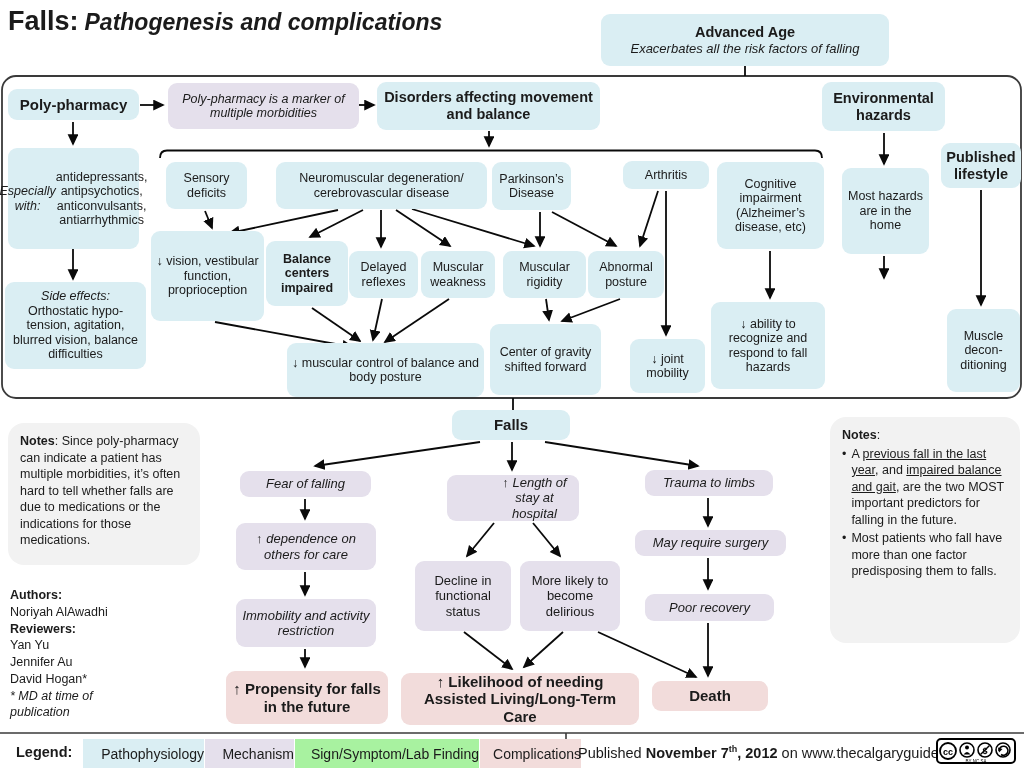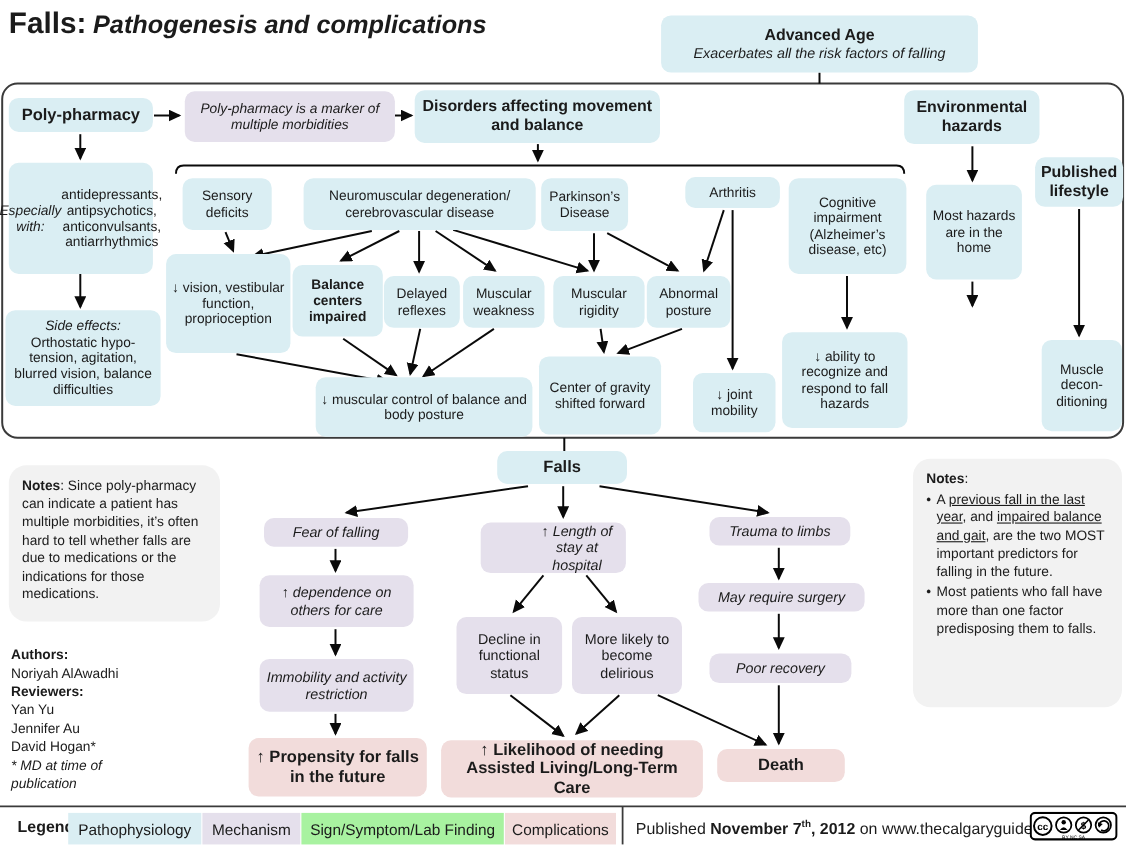--- a/index.html
+++ b/index.html
@@ -16,21 +16,21 @@
   .f13{font-size:13px}
   .f145{font-size:14.5px}
   .f15{font-size:15px}
   .note{position:absolute;z-index:2;display:block;text-align:left;border-radius:16px;padding:10px 12px;
         font-size:12.5px;line-height:1.32;box-sizing:border-box;}
   .u{text-decoration:underline}
   .authors{position:absolute;z-index:2;font-size:12.5px;line-height:1.34;text-align:left;}
   .title{position:absolute;left:8px;top:6px;z-index:2;white-space:nowrap;}
   .title .main{font-size:27px;font-weight:700;}
   .title .sub{font-size:23px;font-weight:700;font-style:italic;margin-left:6px;}
-  .legend-patch{position:absolute;z-index:2;display:flex;align-items:center;justify-content:center;font-size:14px;}
+  .legend-patch{position:absolute;z-index:2;display:flex;align-items:center;justify-content:flex-end;font-size:14px;margin-left:21px;}
   .lg0{background:#daeef3}.lg1{background:#e5e0ec}.lg2{background:#a8f2a0}.lg3{background:#f2dcdb}
   .legend-label{position:absolute;z-index:2;font-weight:700;font-size:14.5px;}
   .pub{position:absolute;z-index:2;font-size:14.5px;white-space:nowrap;}
   sup{font-size:9px;}
   .bullet-row{display:flex;gap:5px;margin-top:2px;}
   .bullet-row .dot{flex:0 0 auto;}
 </style>
 </head>
 <body>
 
@@ -182,21 +182,21 @@
       <span>Muscle decon-ditioning</span>
     </div>
 
   <div class="box blue b f15" style="left:452px;top:410px;width:118px;height:30px;">
       <span>Falls</span>
     </div>
 
   <div class="box lav i f13" style="left:240px;top:471px;width:131px;height:26px;">
       <span>Fear of falling</span>
     </div>
-  <div class="box lav i f13" style="left:437px;top:475px;width:132px;height:46px;padding-left:48px;">
+  <div class="box lav i f13" style="left:447px;top:475px;width:132px;height:46px;padding-left:48px;">
       <span>↑ Length of stay at hospital</span>
     </div>
   <div class="box lav i f13" style="left:645px;top:470px;width:128px;height:26px;">
       <span>Trauma to limbs</span>
     </div>
   <div class="box lav i f13" style="left:236px;top:523px;width:140px;height:47px;">
       <span>↑ dependence on others for care</span>
     </div>
   <div class="box lav i f13" style="left:635px;top:530px;width:151px;height:26px;">
       <span>May require surgery</span>

